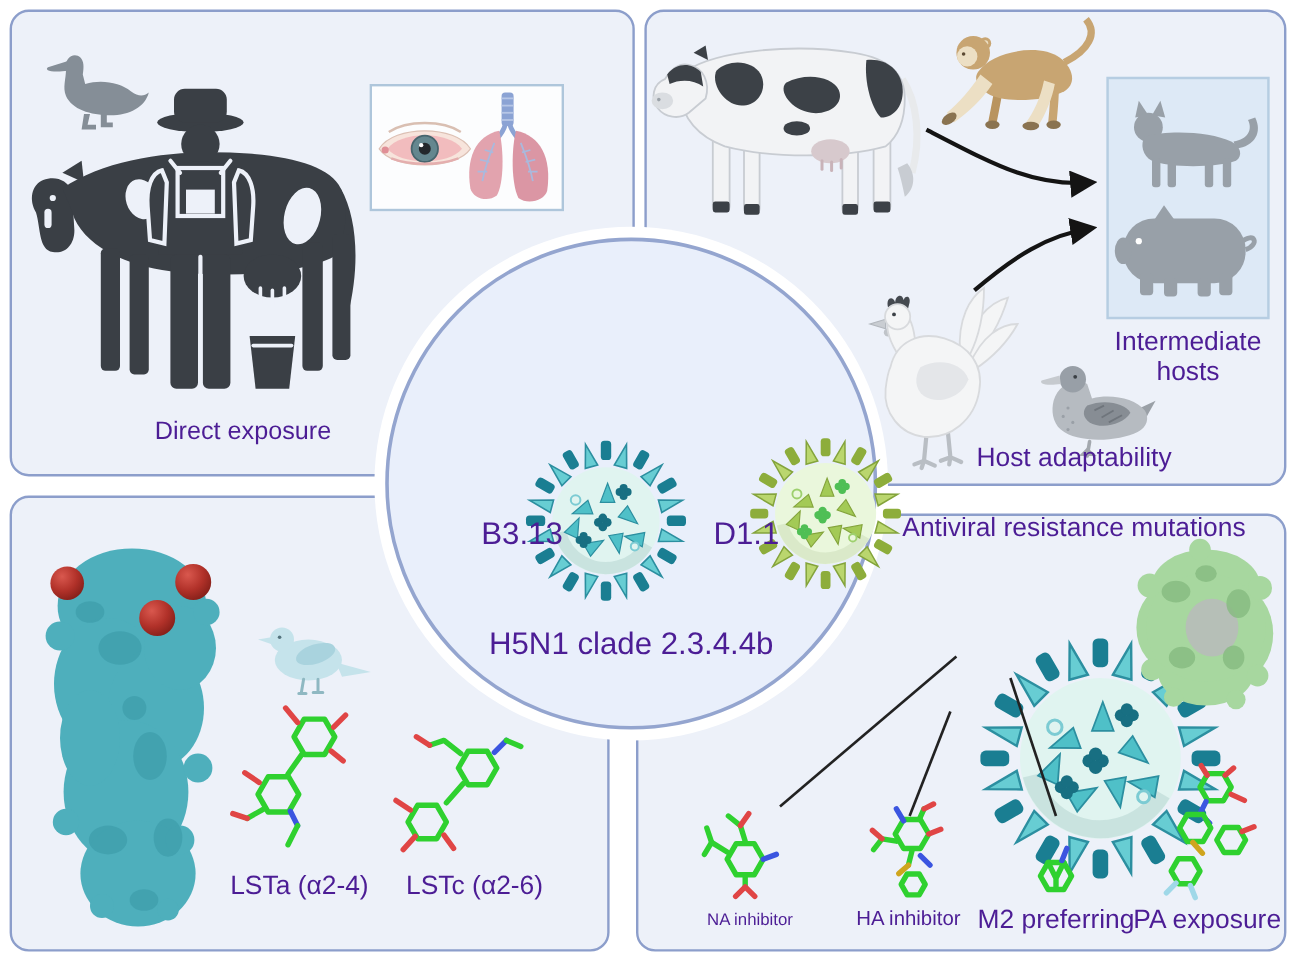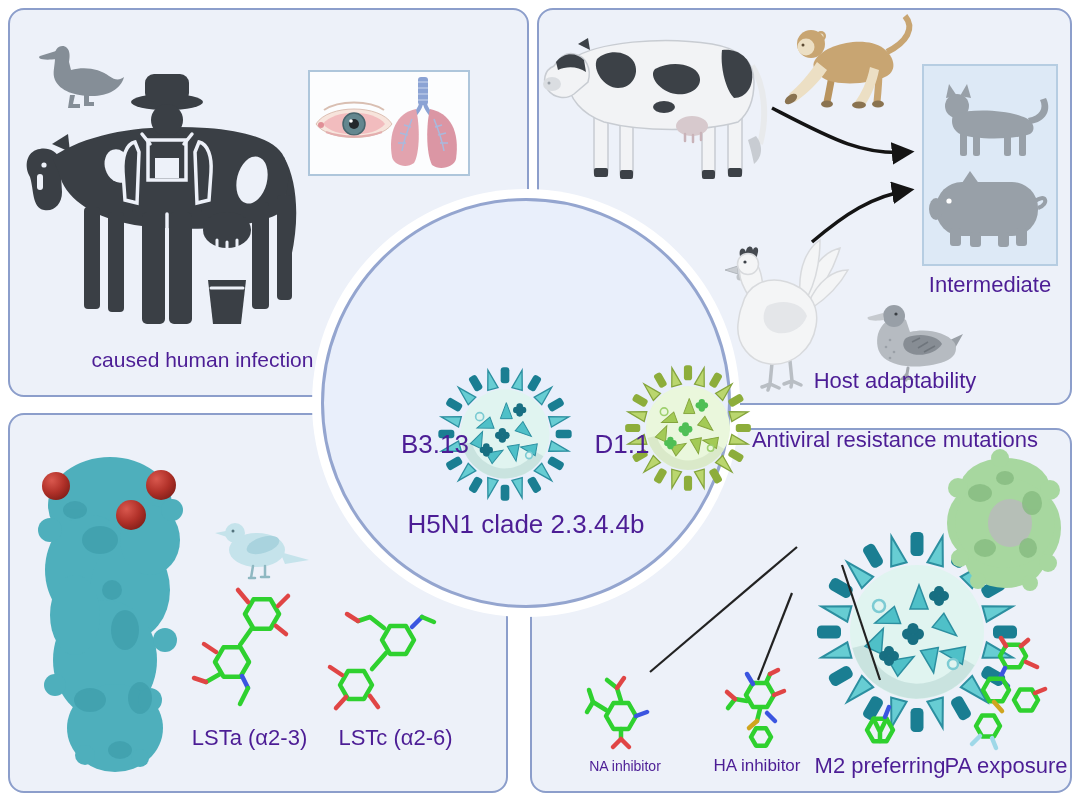--- a/index.html
+++ b/index.html
@@ -191,21 +191,21 @@
         <path d="M7,-14 C27,-10 37,8 33,36 C31,44 17,48 9,42 C3,30 3,2 7,-14 Z" fill="#db96a4"></path>
         <g stroke="#a9b9dd" stroke-width="1.5" fill="none">
           <path d="M-11,-4 C-15,6 -19,16 -21,28 M-12,4 L-19,2 M-15,12 L-23,10 M-17,20 L-25,20"></path>
           <path d="M11,-4 C15,6 19,16 21,28 M12,4 L19,2 M15,12 L23,10 M17,20 L25,20"></path>
         </g>
       </g>
     </svg>
   </div>
 
   <div class="cap z2" style="left:30px;top:348px;width:345px">
-    <div>caused human infection</div>
+    <div>Direct exposure</div>
   </div>
 
   <svg class="abs z2" style="left:542px;top:14px" width="235" height="178" viewBox="0 0 235 178">
     <path d="M210,52 C222,70 226,100 218,130" stroke="#e8eaec" stroke-width="6" fill="none"></path>
     <path d="M214,122 C222,132 220,144 212,150 C210,140 208,132 206,126 Z" fill="#c8ccd2"></path>
     <g fill="#f2f3f5" stroke="#c8ccd2" stroke-width="1.5">
       <rect x="52" y="100" width="14" height="62" rx="4"></rect>
       <rect x="78" y="104" width="13" height="60" rx="4"></rect>
       <rect x="160" y="104" width="13" height="60" rx="4"></rect>
       <rect x="186" y="100" width="14" height="62" rx="4"></rect>
@@ -274,20 +274,21 @@
         <rect x="64" y="56" width="11" height="15" rx="3"></rect>
         <rect x="82" y="52" width="11" height="18" rx="3"></rect>
         <ellipse cx="2" cy="33" rx="7" ry="11"></ellipse>
       </g>
       <circle cx="25" cy="135" r="2.6" fill="#ffffff"></circle>
     </svg>
   </div>
 
   <div class="cap z2" style="left:915px;top:272px;width:150px;font-size:22px;line-height:25px">
     <div>Intermediate</div>
+    <div>hosts</div>
   </div>
 
   <svg class="abs z2" style="left:712px;top:236px" width="140" height="162" viewBox="0 0 140 162">
     <g fill="#f4f5f6" stroke="#d8dadd" stroke-width="1.5">
       <path d="M92,62 C96,32 112,16 128,12 C122,32 112,50 98,64 Z"></path>
       <path d="M96,68 C106,44 122,34 136,34 C126,52 112,64 100,72 Z"></path>
       <path d="M88,58 C86,30 96,12 108,4 C108,24 104,44 96,60 Z"></path>
     </g>
     <path d="M28,20 C26,12 32,10 34,16 C34,10 40,8 41,14 C42,10 47,10 46,16 L44,24 C38,20 32,18 28,20 Z" fill="#454a50"></path>
     <path d="M26,30 L13,34 L26,38 Z" fill="#c9cdd2" stroke="#b2b7bd" stroke-width="1"></path>
@@ -339,21 +340,21 @@
 
   <div class="circle"></div>
   <svg class="abs z6 teal" style="left:365px;top:294px" width="140" height="140" viewBox="-105 -105 210 210">
       <use href="#virion"></use>
     </svg>
   <svg class="abs z6 green" style="left:556px;top:296px" width="132" height="132" viewBox="-105 -105 210 210">
       <use href="#virion"></use>
     </svg>
   <div class="cap big z6" style="left:365px;top:432px;width:140px">B3.13</div>
   <div class="cap big z6" style="left:556px;top:432px;width:132px">D1.1</div>
-  <div class="cap big z6" style="left:326px;top:512px;width:400px">H5N1 clade 2.3.4.4b</div>
+  <div class="cap big z6" style="left:326px;top:524px;width:400px">H5N1 clade 2.3.4.4b</div>
 
 
   <svg class="abs z2" style="left:30px;top:450px" width="160" height="325" viewBox="0 0 160 325">
     <g fill="#4eafbc">
       <ellipse cx="80" cy="55" rx="62" ry="48"></ellipse>
       <ellipse cx="60" cy="120" rx="45" ry="55"></ellipse>
       <ellipse cx="100" cy="140" rx="40" ry="50"></ellipse>
       <ellipse cx="75" cy="210" rx="52" ry="60"></ellipse>
       <ellipse cx="85" cy="278" rx="48" ry="44"></ellipse>
       <ellipse cx="45" cy="165" rx="25" ry="40"></ellipse>
@@ -415,21 +416,21 @@
     <path class="mol" d="M68,58 L54,74"></path>
     <path class="mol" d="M66,33 L52,22 L40,26"></path>
     <path class="mred" d="M40,26 L29,19"></path>
     <path class="mblue" d="M94,32 L104,22"></path>
     <path class="mol" d="M104,22 L116,27"></path>
     <path class="mred" d="M24,80 L12,72"></path>
     <path class="mred" d="M28,102 L18,113"></path>
     <path class="mred" d="M52,101 L60,112"></path>
   </svg>
 
-  <div class="cap z2" style="left:182px;top:726px;width:135px;font-size:22px">LSTa (α2-3)</div>
+  <div class="cap z2" style="left:182px;top:726px;width:135px;font-size:22px">LSTa (α2-4)</div>
   <div class="cap z2" style="left:328px;top:726px;width:135px;font-size:22px">LSTc (α2-6)</div>
 
   <div class="cap z2" style="left:700px;top:428px;width:390px;font-size:22px">Antiviral resistance mutations</div>
 
   <svg class="abs z2 teal" style="left:707px;top:422px" width="210" height="210" viewBox="-105 -105 210 210">
       <use href="#virion"></use>
     </svg>
 
   <svg class="abs z2" style="left:940px;top:448px" width="125" height="145" viewBox="0 0 125 145">
     <g fill="#a7d79f">

